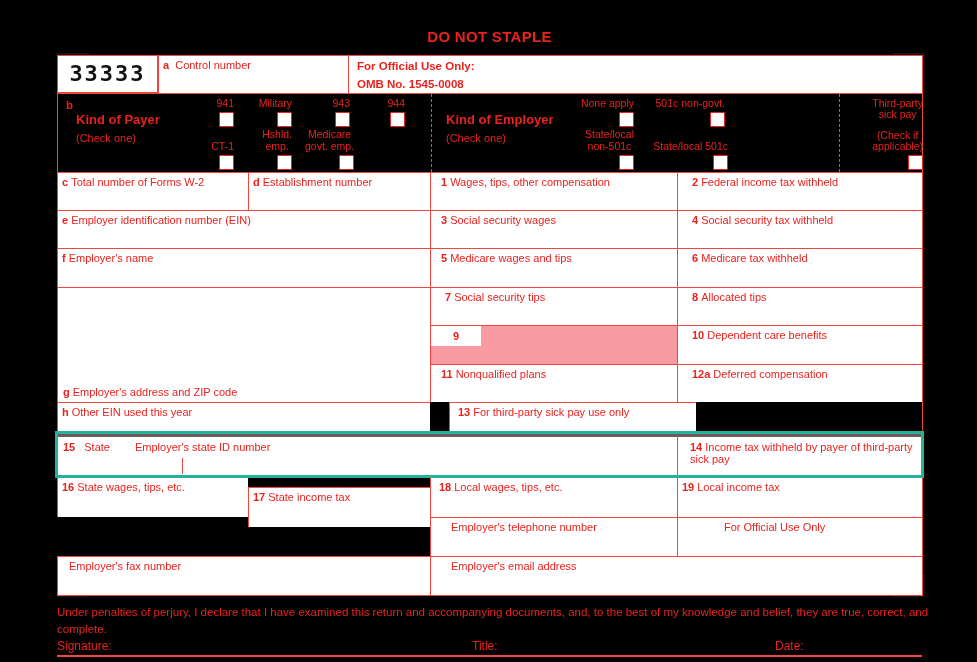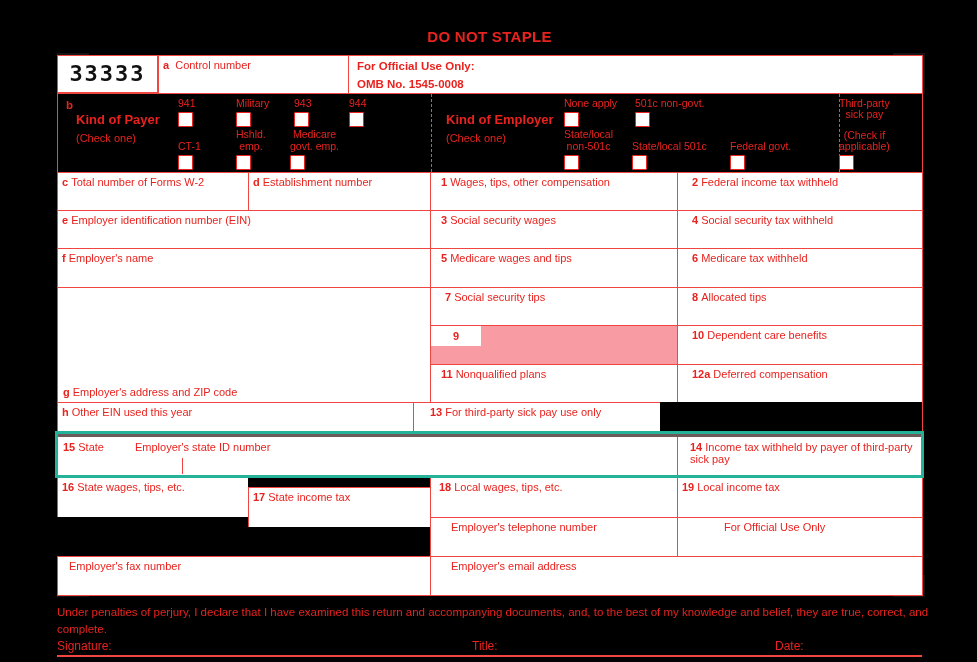--- a/index.html
+++ b/index.html
@@ -20,21 +20,21 @@
   .donot{position:absolute;left:57px;top:28px;width:865px;text-align:center;
          font-weight:bold;font-size:15px;letter-spacing:.3px;}
   .official-line{font-weight:bold;font-size:11.5px;margin-bottom:5px;}
   
   .rowb{position:absolute;left:0;top:38px;width:865px;height:79px;box-sizing:border-box;
         border-left:1px solid #f0463f;border-top:1px solid #f0463f;}
   .dash{position:absolute;top:0;height:100%;width:0;border-left:1px dashed #f0463f;}
   .ktitle{position:absolute;font-size:13px;font-weight:bold;}
   .ksub{position:absolute;font-size:11px;}
   .kpfx{position:absolute;font-size:11.5px;font-weight:bold;}
-  .opt,.opt2{position:absolute;display:flex;flex-direction:column;align-items:flex-start;}
+  .opt,.opt2{position:absolute;display:flex;flex-direction:column;align-items:flex-end;}
   .opt2{justify-content:flex-end;height:49px;}
   .olbl{font-size:10.5px;line-height:1.08;text-align:center;white-space:pre-line;margin-bottom:3px;}
   .cb{width:15px;height:15px;box-sizing:border-box;border:1.6px solid #e8231f;background:#fff;border-radius:1px;}
   
   .tealrow{position:absolute;left:-2px;top:376px;width:869px;height:47px;box-sizing:border-box;
            border:3px solid #25b29b;background:#fff;z-index:6;}
   .tealrow .darkband{position:absolute;left:0;top:0;width:100%;height:3px;background:#6e5a58;}
   .tealrow .vdiv{position:absolute;left:619px;top:3px;bottom:0;width:0;border-left:1px solid #f0463f;}
   .tealrow .sdiv{position:absolute;left:124px;top:24px;bottom:1px;width:0;border-left:1px solid #f0463f;}
   .tlabel{position:absolute;top:7px;font-size:11px;}
@@ -126,24 +126,20 @@
       </div>
       <div class="opt2" style="left:506px;top:27px;width:70px">
         <span class="olbl">State/local
 non-501c</span>
         <span class="cb"></span>
       </div>
       <div class="opt2" style="left:574px;top:27px;width:96px">
         <span class="olbl">State/local 501c</span>
         <span class="cb"></span>
       </div>
-      <div class="opt2" style="left:672px;top:27px;width:80px">
-        <span class="olbl">Federal govt.</span>
-        <span class="cb"></span>
-      </div>
 
       <div class="opt" style="left:781px;top:4px;width:84px">
         <span class="olbl">Third-party
 sick pay</span>
         <span class="olbl" style="margin-top:6px">(Check if
 applicable)</span>
         <span class="cb"></span>
       </div>
     </div>
 
@@ -203,30 +199,30 @@
     <div class="cell" style="left:373px;top:309px;width:247px;height:38px;padding-left:10px">
       <span class="pfx">11</span><span>Nonqualified plans</span>
     </div>
     <div class="cell" style="left:620px;top:309px;width:245px;height:38px;padding-left:14px">
       <span class="pfx">12a</span><span>Deferred compensation</span>
     </div>
 
     <div class="cell" style="left:0;top:347px;width:373px;height:31px">
       <span class="pfx">h</span><span>Other EIN used this year</span>
     </div>
-    <div class="cell" style="left:356px;top:347px;width:247px;height:31px;padding-left:16px">
+    <div class="cell" style="left:392px;top:347px;width:247px;height:31px;padding-left:8px">
       <span class="pfx">13</span><span>For third-party sick pay use only</span>
     </div>
 
     <div class="tealrow">
       <div class="darkband"></div>
       <div class="vdiv"></div>
       <div class="sdiv"></div>
       <span class="tlabel" style="left:5px">
-        <span class="pfx" style="font-weight:bold;margin-right:3px">15</span><span>State</span>
+        <span class="pfx" style="font-weight:bold;margin-right:9px">15</span><span>State</span>
       </span>
       <span class="tlabel" style="left:77px">
         <span>Employer's state ID number</span>
       </span>
       <span class="tlabel" style="left:632px">
         <span class="pfx" style="font-weight:bold;margin-right:3px">14</span><span>Income tax withheld by payer of third-party sick pay</span>
       </span>
     </div>
 
     <div class="cell" style="left:0;top:422px;width:191px;height:40px">

